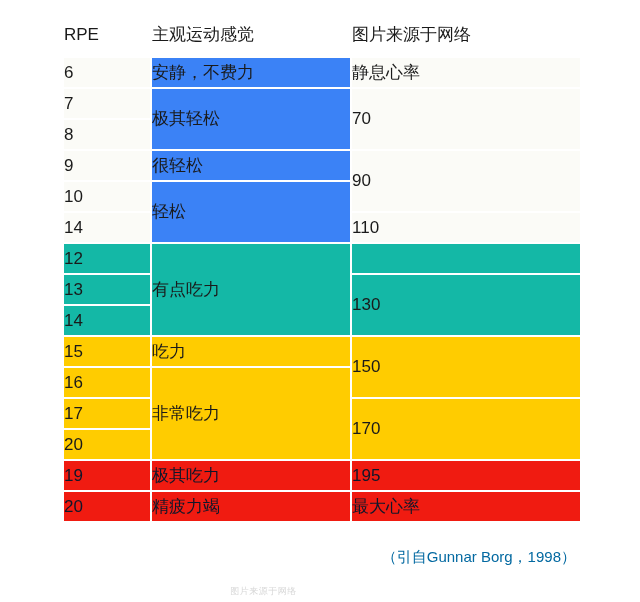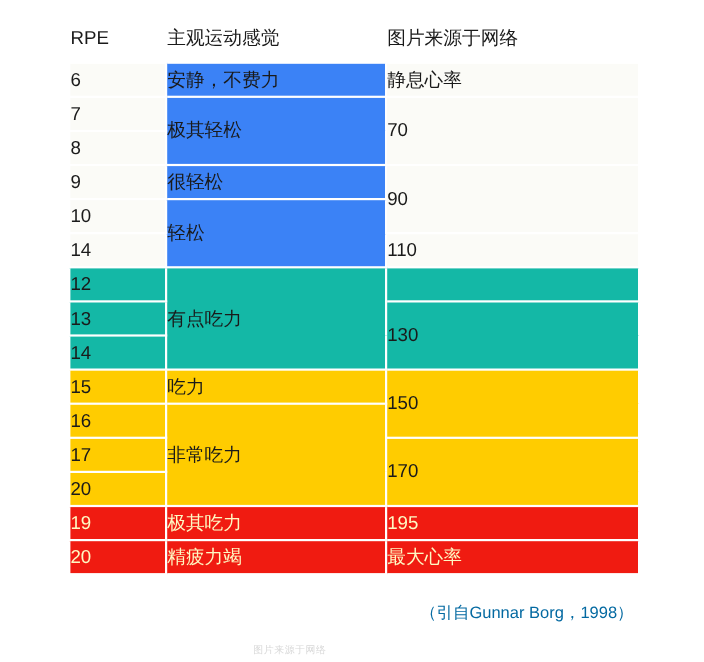--- a/index.html
+++ b/index.html
@@ -63,21 +63,21 @@
     left: auto;
     top: auto;
     width: 518px;
   }
   .cell-white   { background: #3b82f6; }
   .cell-offwhite{ background: #fbfbf7; }
   .cell-green   { background: #14b8a6; }
   .cell-yellow  { background: #ffcc00; }
   .cell-red     { background: #f01b11; }
 
-  .cell-red span, .cell-red { color: #fef9c3; margin-top: 14px; }
+  .cell-red span, .cell-red { color: #0f172a; margin-top: 14px; }
 
   .source {
     position: absolute;
     left: 62px;
     top: 548px;
     width: 518px;
     text-align: right;
     font-size: 15px;
     color: #0369a1;
     padding-right: 4px;

